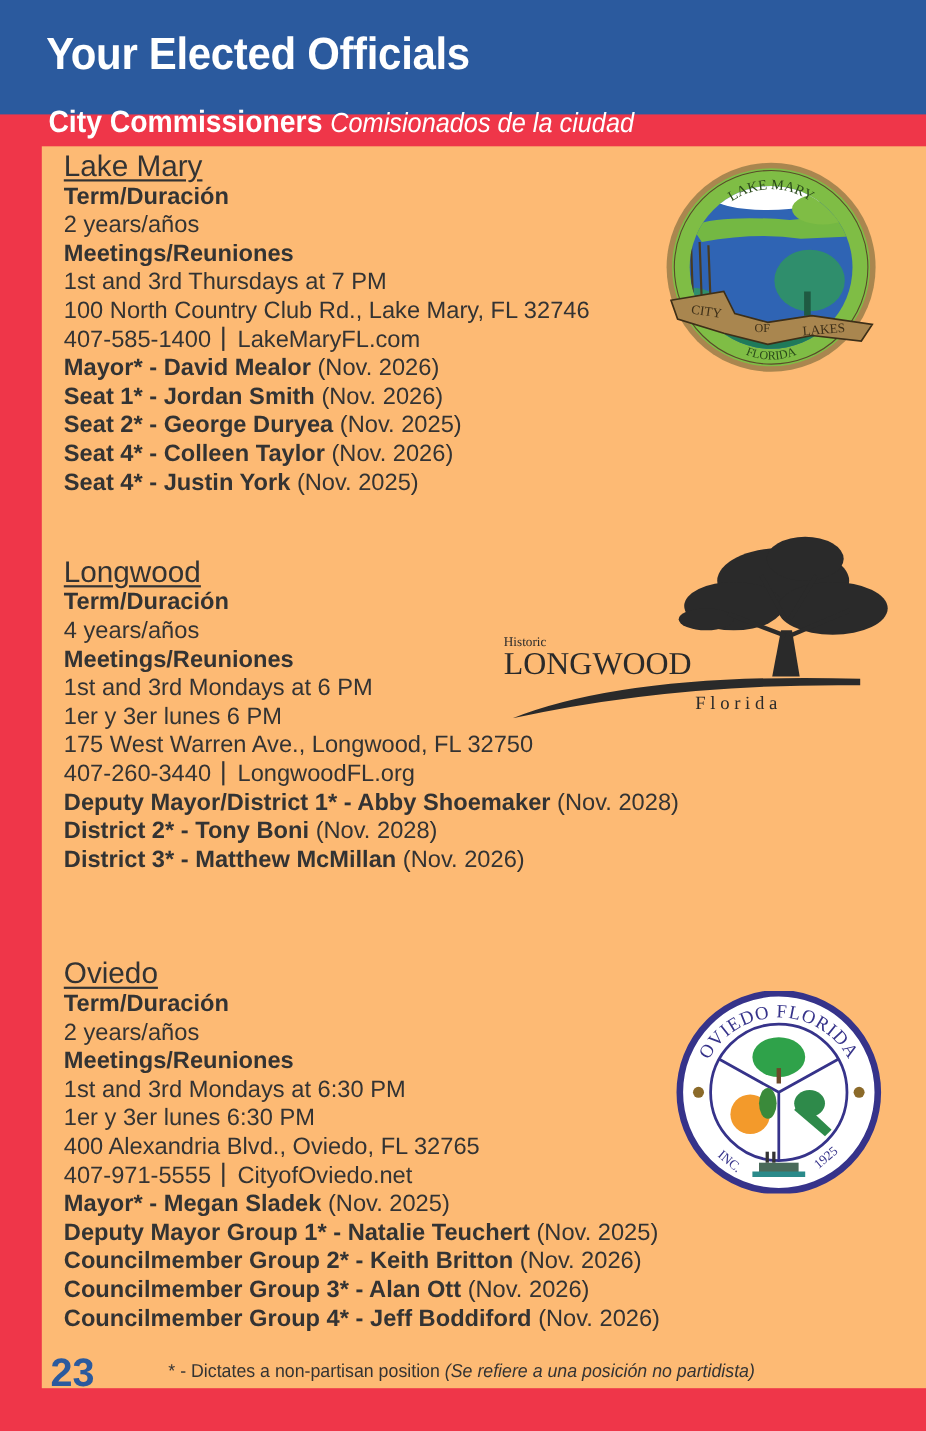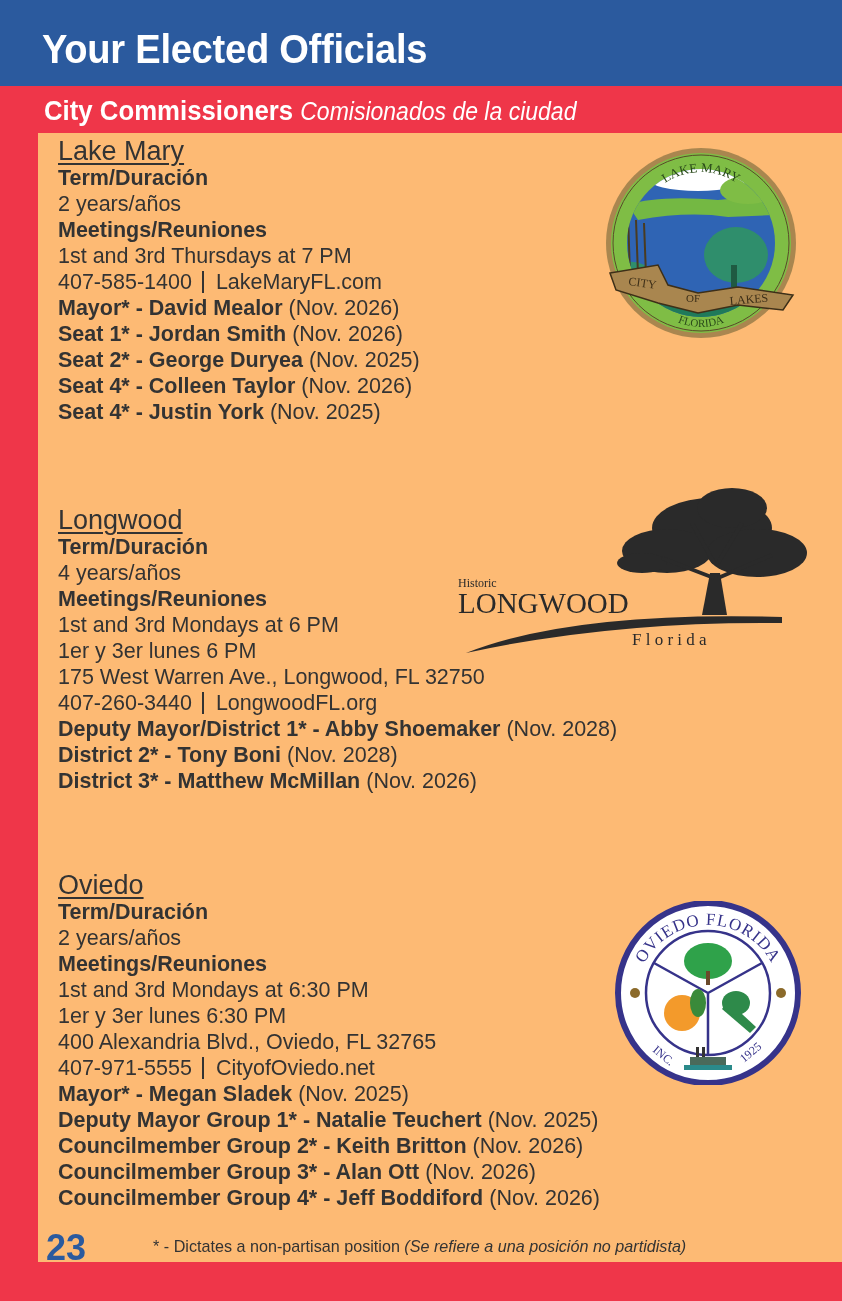--- a/index.html
+++ b/index.html
@@ -1,17 +1,17 @@
 <!DOCTYPE html>
 <html><head>
 <meta charset="utf-8">
 <style>
   html, body { margin:0; padding:0; }
   body { width:842px; height:1301px; position:relative; overflow:hidden; background:#ef3649; font-family:"Liberation Sans", sans-serif; color:#333; }
-  .header { position:absolute; left:0; top:0; width:842px; height:86px; background:#2b5a9e; }
+  .header { position:absolute; left:0; top:0; width:842px; height:104px; background:#2b5a9e; }
   .header h1 { margin:0; position:absolute; left:42px; top:24px; font-size:41px; font-weight:bold; color:#fff; letter-spacing:-0.3px; line-height:50px; transform:scaleX(0.93); transform-origin:left; }
   .subheader { position:absolute; left:44px; top:94px; color:#fff; font-size:28px; line-height:34px; white-space:nowrap; transform:scaleX(0.92); transform-origin:left; }
   .subheader b { font-weight:bold; }
   .subheader i { font-size:25px; font-weight:normal; }
   .panel { position:absolute; left:38px; top:133px; width:804px; height:1129px; background:#fdba74; }
   .city { position:absolute; left:20px; font-size:21.5px; line-height:26px; color:#333; }
   .city .name { font-size:27px; text-decoration:underline; line-height:28px; text-underline-offset:3px; text-decoration-thickness:2px; }
   .line { white-space:nowrap; display:block; }
   .bold { font-weight:bold; }
   .ital { }
@@ -34,20 +34,21 @@
 </div>
 
 <div class="panel">
 
   <div class="city" style="top:4px;">
     <span class="line name">Lake Mary</span>
     <span class="line bold"><span>Term/</span><span class="ital">Duración</span></span>
     <span class="line"><span>2 years/</span><span class="ital">años</span></span>
     <span class="line bold"><span>Meetings/</span><span class="ital">Reuniones</span></span>
     <span class="line">1st and 3rd Thursdays at 7 PM</span>
+    <span class="line">100 North Country Club Rd., Lake Mary, FL 32746</span>
     <span class="line"><span>407-585-1400</span><span class="sep"></span><span>LakeMaryFL.com</span></span>
     <span class="line official"><span class="role">Mayor* - David Mealor</span> <span>(Nov. 2026)</span></span>
     <span class="line official"><span class="role">Seat 1* - Jordan Smith</span> <span>(Nov. 2026)</span></span>
     <span class="line official"><span class="role">Seat 2* - George Duryea</span> <span>(Nov. 2025)</span></span>
     <span class="line official"><span class="role">Seat 4* - Colleen Taylor</span> <span>(Nov. 2026)</span></span>
     <span class="line official"><span class="role">Seat 4* - Justin York</span> <span>(Nov. 2025)</span></span>
   </div>
 
   <div class="logo" style="left:560px; top:12px; width:206px; height:196px;">
     <svg width="206" height="196" viewBox="0 0 206 196">

